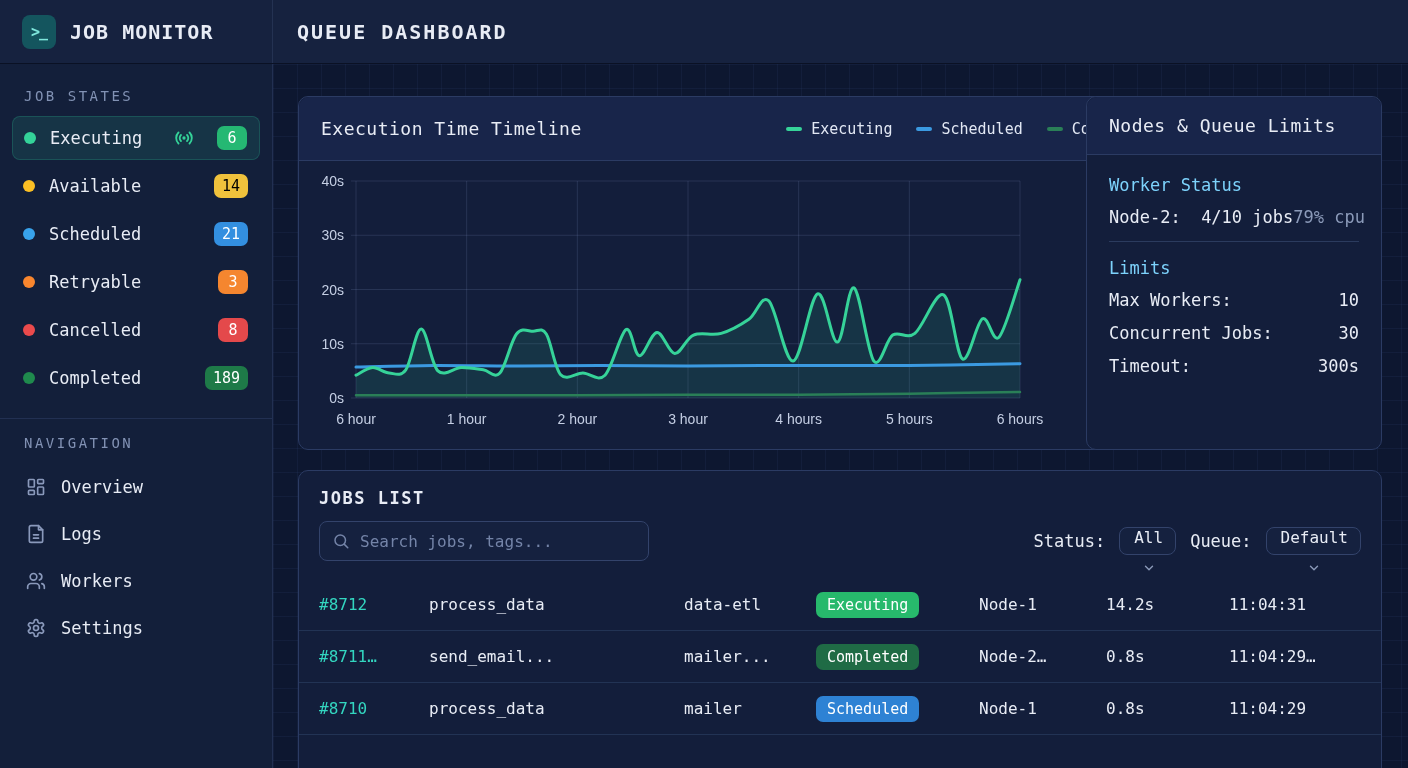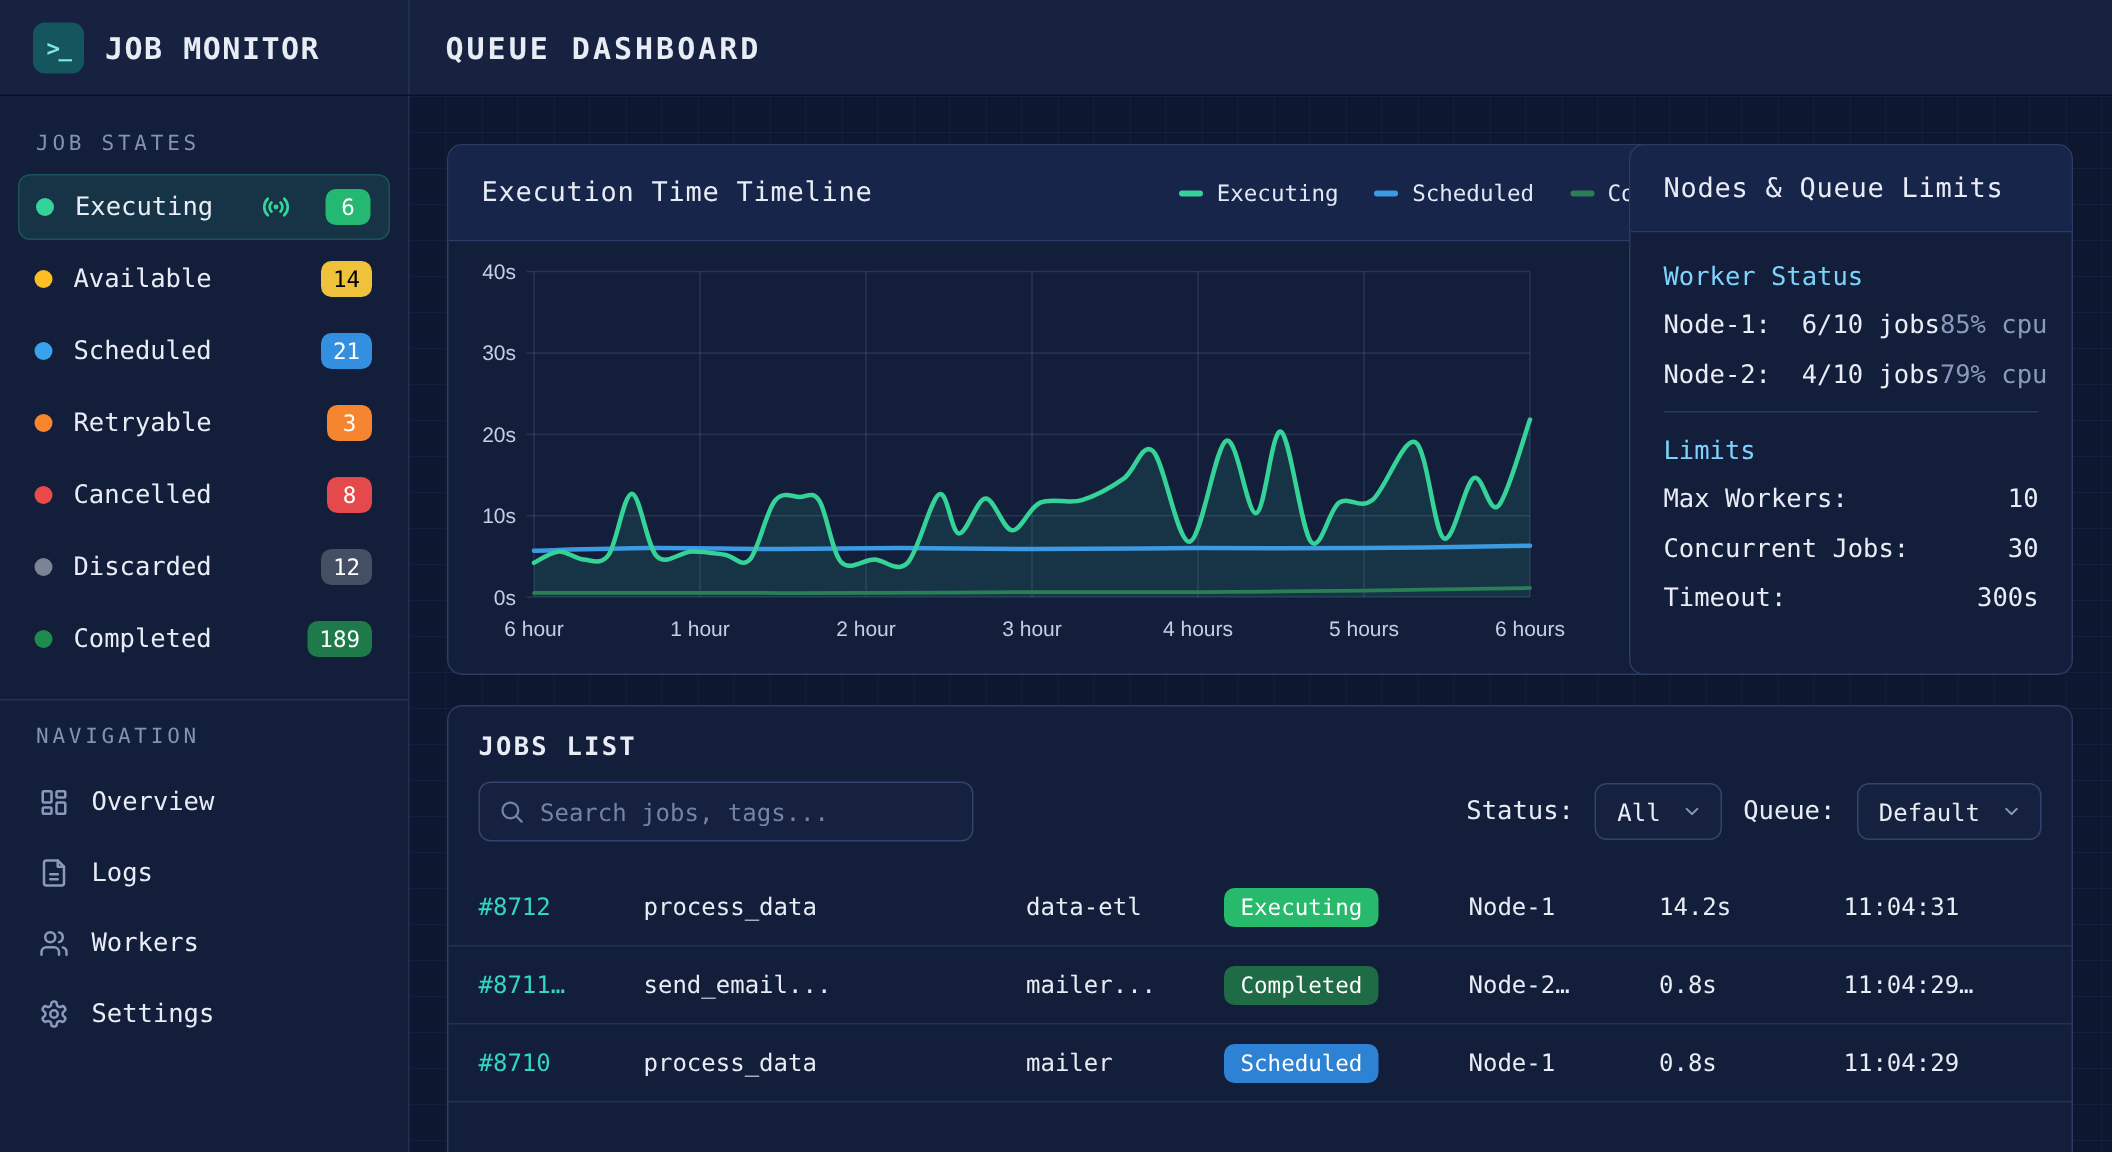--- a/index.html
+++ b/index.html
@@ -111,23 +111,23 @@
     color:#7484a8;
   }
   .search-box input {
     background:transparent; border:none; outline:none; color:#cfd8ea;
     font-family:inherit; font-size:16px; width:100%;
   }
   .search-box input::placeholder { color:#7484a8; }
   .filters { margin-left:auto; display:flex; align-items:center; gap:14px; }
   .filter-label { font-size:17px; }
   .select {
-    height:38px; border:1px solid #33436b; border-radius:8px; background:#15213f;
+    height:28px; border:1px solid #33436b; border-radius:8px; background:#15213f;
     display:flex; align-items:center; gap:14px; padding:0 12px 0 14px;
-    font-size:16px; cursor:pointer;
+    font-size:16px; cursor:pointer;flex-direction:column;
   }
   .select .chev { color:#8b9ab9; }
   .jobs-table { margin-top:18px; }
   .trow {
     display:grid;
     grid-template-columns:110px 255px 132px 163px 127px 123px 1fr;
     align-items:center; padding-left:20px;
   }
   .thead { height:58px; background:#1b2949; color:#94a3c4; font-size:15px; }
   .th { cursor:pointer; }
@@ -178,25 +178,20 @@
       </div>
       <div class="state-item">
         <span class="dot" style="background:#f9862e"></span>
         <span class="state-label">Retryable</span>
         <span class="count-badge" style="background:#f5862f;color:#ffffff">3</span>
       </div>
       <div class="state-item">
         <span class="dot" style="background:#ea4a4c"></span>
         <span class="state-label">Cancelled</span>
         <span class="count-badge" style="background:#e4494b;color:#ffffff">8</span>
-      </div>
-      <div class="state-item">
-        <span class="dot" style="background:#7b8494"></span>
-        <span class="state-label">Discarded</span>
-        <span class="count-badge" style="background:#68718097;color:#ffffff">12</span>
       </div>
       <div class="state-item">
         <span class="dot" style="background:#1f8a4d"></span>
         <span class="state-label">Completed</span>
         <span class="count-badge" style="background:#1e7a48;color:#ffffff">189</span>
       </div>
     </div>
   <div class="side-divider"></div>
   <div class="side-section-title">NAVIGATION</div>
   <div id="nav-list">
@@ -297,21 +292,20 @@
       </svg>
   </section>
 
   <section class="panel" id="nodes-panel">
     <div class="panel-head">
       <span class="panel-title">Nodes &amp; Queue Limits</span>
     </div>
     <div class="nodes-body">
       <div class="sub-title">Worker Status</div>
       <div id="node-rows">
-          <div class="node-row"><span>Node-1:  </span><span>6/10 jobs</span><span class="node-cpu">85% cpu</span></div>
           <div class="node-row"><span>Node-2:  </span><span>4/10 jobs</span><span class="node-cpu">79% cpu</span></div>
         </div>
       <div class="nodes-divider"></div>
       <div class="sub-title">Limits</div>
       <div id="limit-rows">
           <div class="limit-row">
             <span>Max Workers:</span>
             <span>10</span>
           </div>
           <div class="limit-row">

